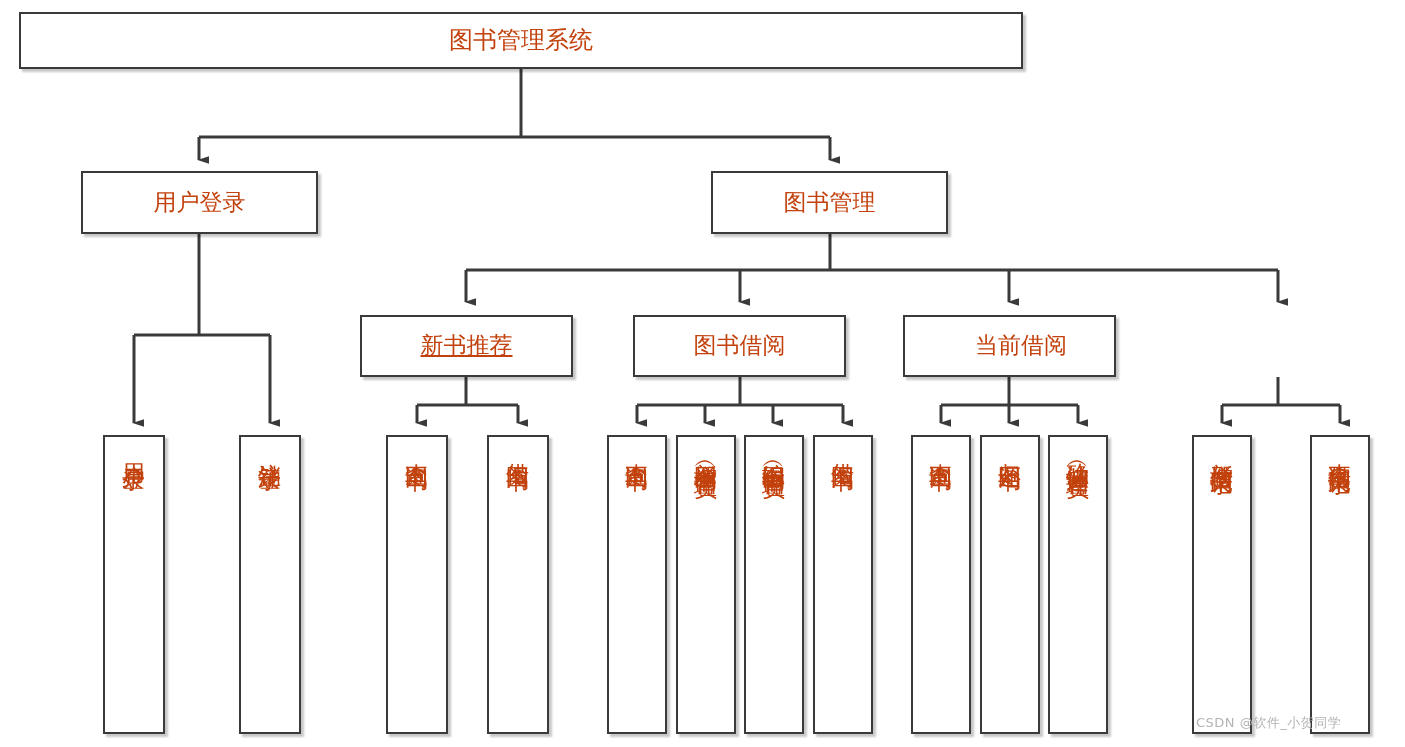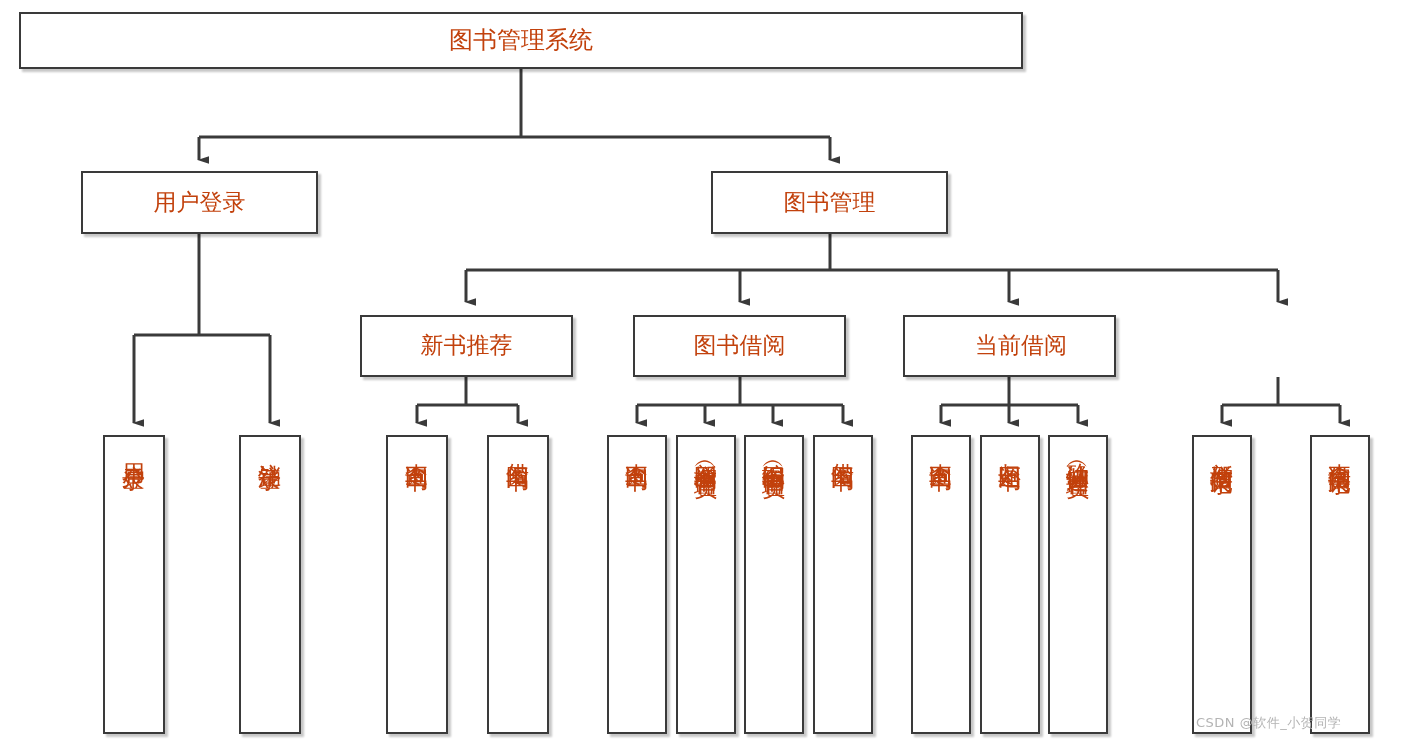--- a/index.html
+++ b/index.html
@@ -128,21 +128,21 @@
     <span class="label">图书管理系统</span>
   </div>
 
   <div class="node horiz" style="left:81px; top:171px; width:237px; height:63px;">
     <span class="label">用户登录</span>
   </div>
   <div class="node horiz" style="left:711px; top:171px; width:237px; height:63px;">
     <span class="label">图书管理</span>
   </div>
 
-  <div class="node horiz" style="left:360px; top:315px; width:213px; height:62px;">
+  <div class="node horiz" style="left:360px; top:315px; width:213px; height:62px;text-decoration:underline;">
     <span class="label">新书推荐</span>
   </div>
   <div class="node horiz" style="left:633px; top:315px; width:213px; height:62px;justify-content:center;">
     <span class="label">图书借阅</span>
   </div>
   <div class="node horiz" style="left:903px; top:315px; width:213px; height:62px;padding-left:23px;">
     <span class="label">当前借阅</span>
   </div>
 
   <div class="node vert" style="left:103px; top:435px; width:62px; height:299px;">

